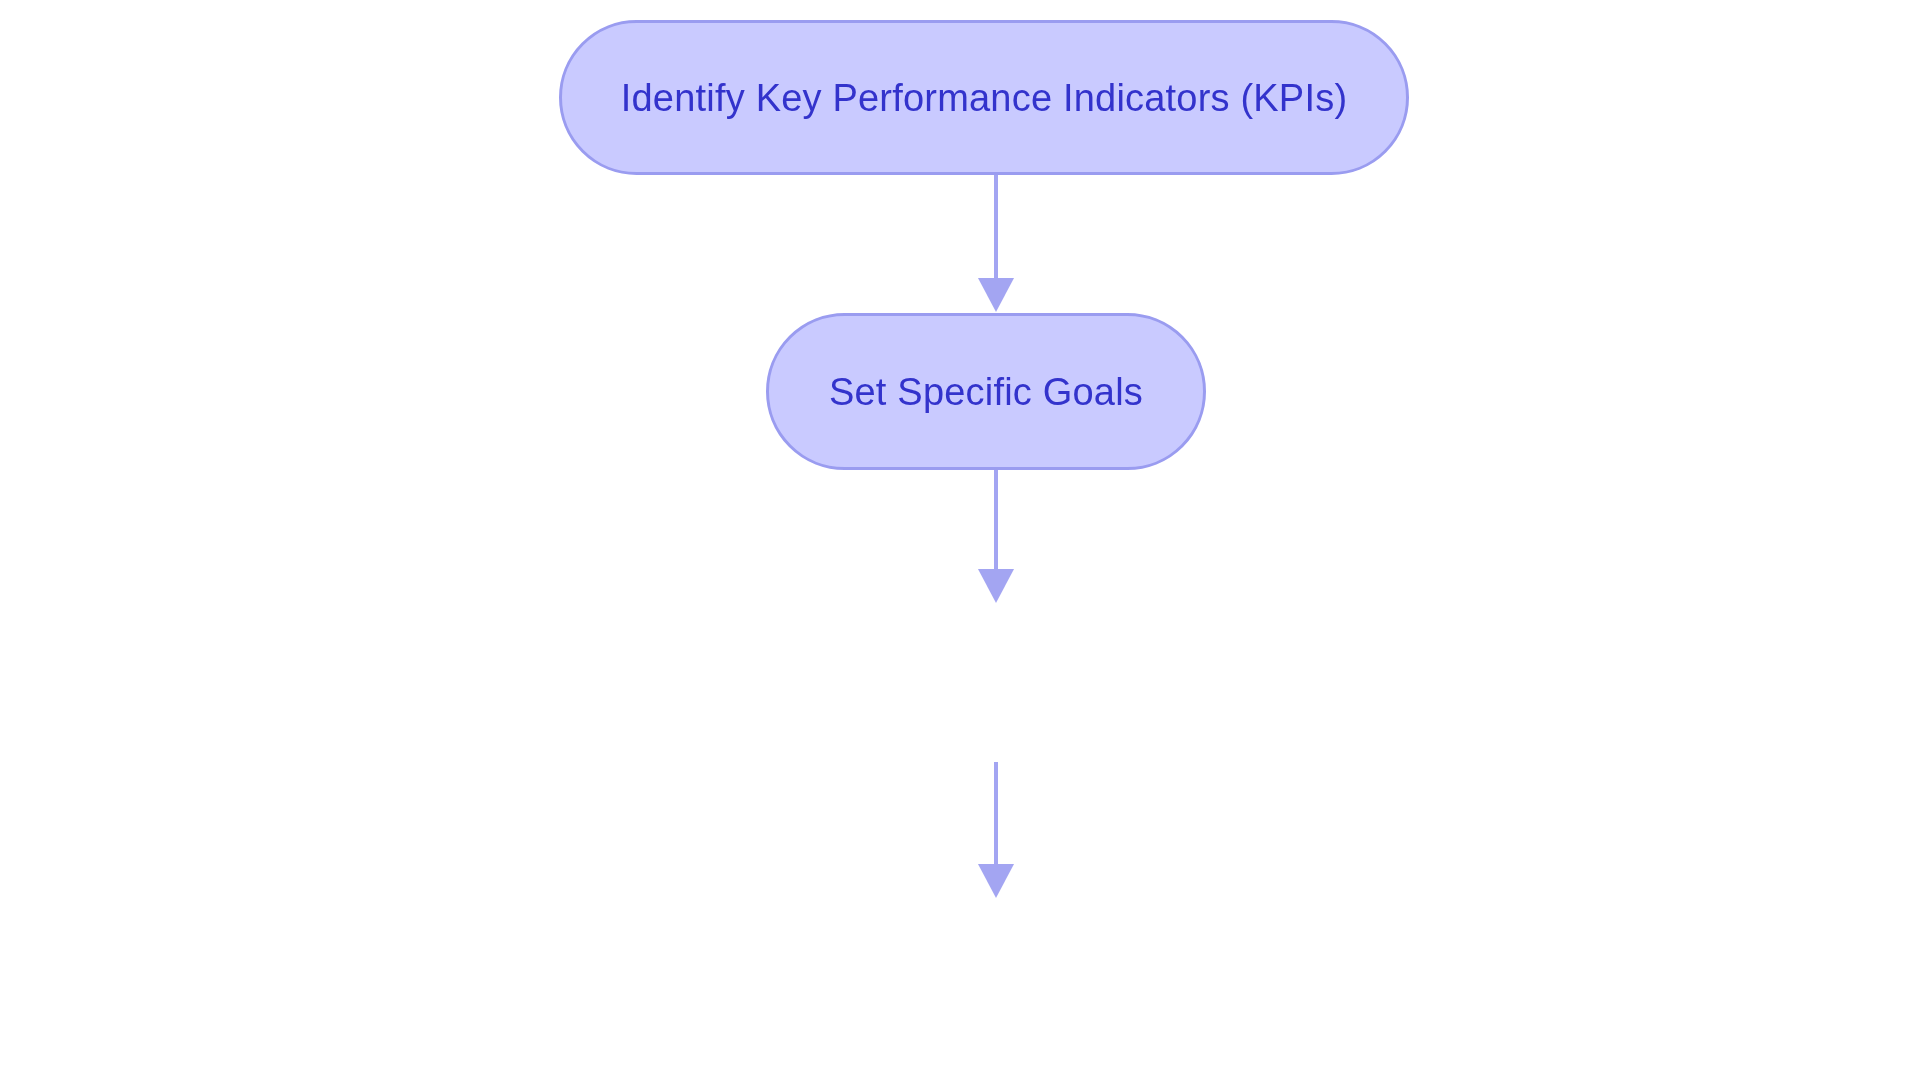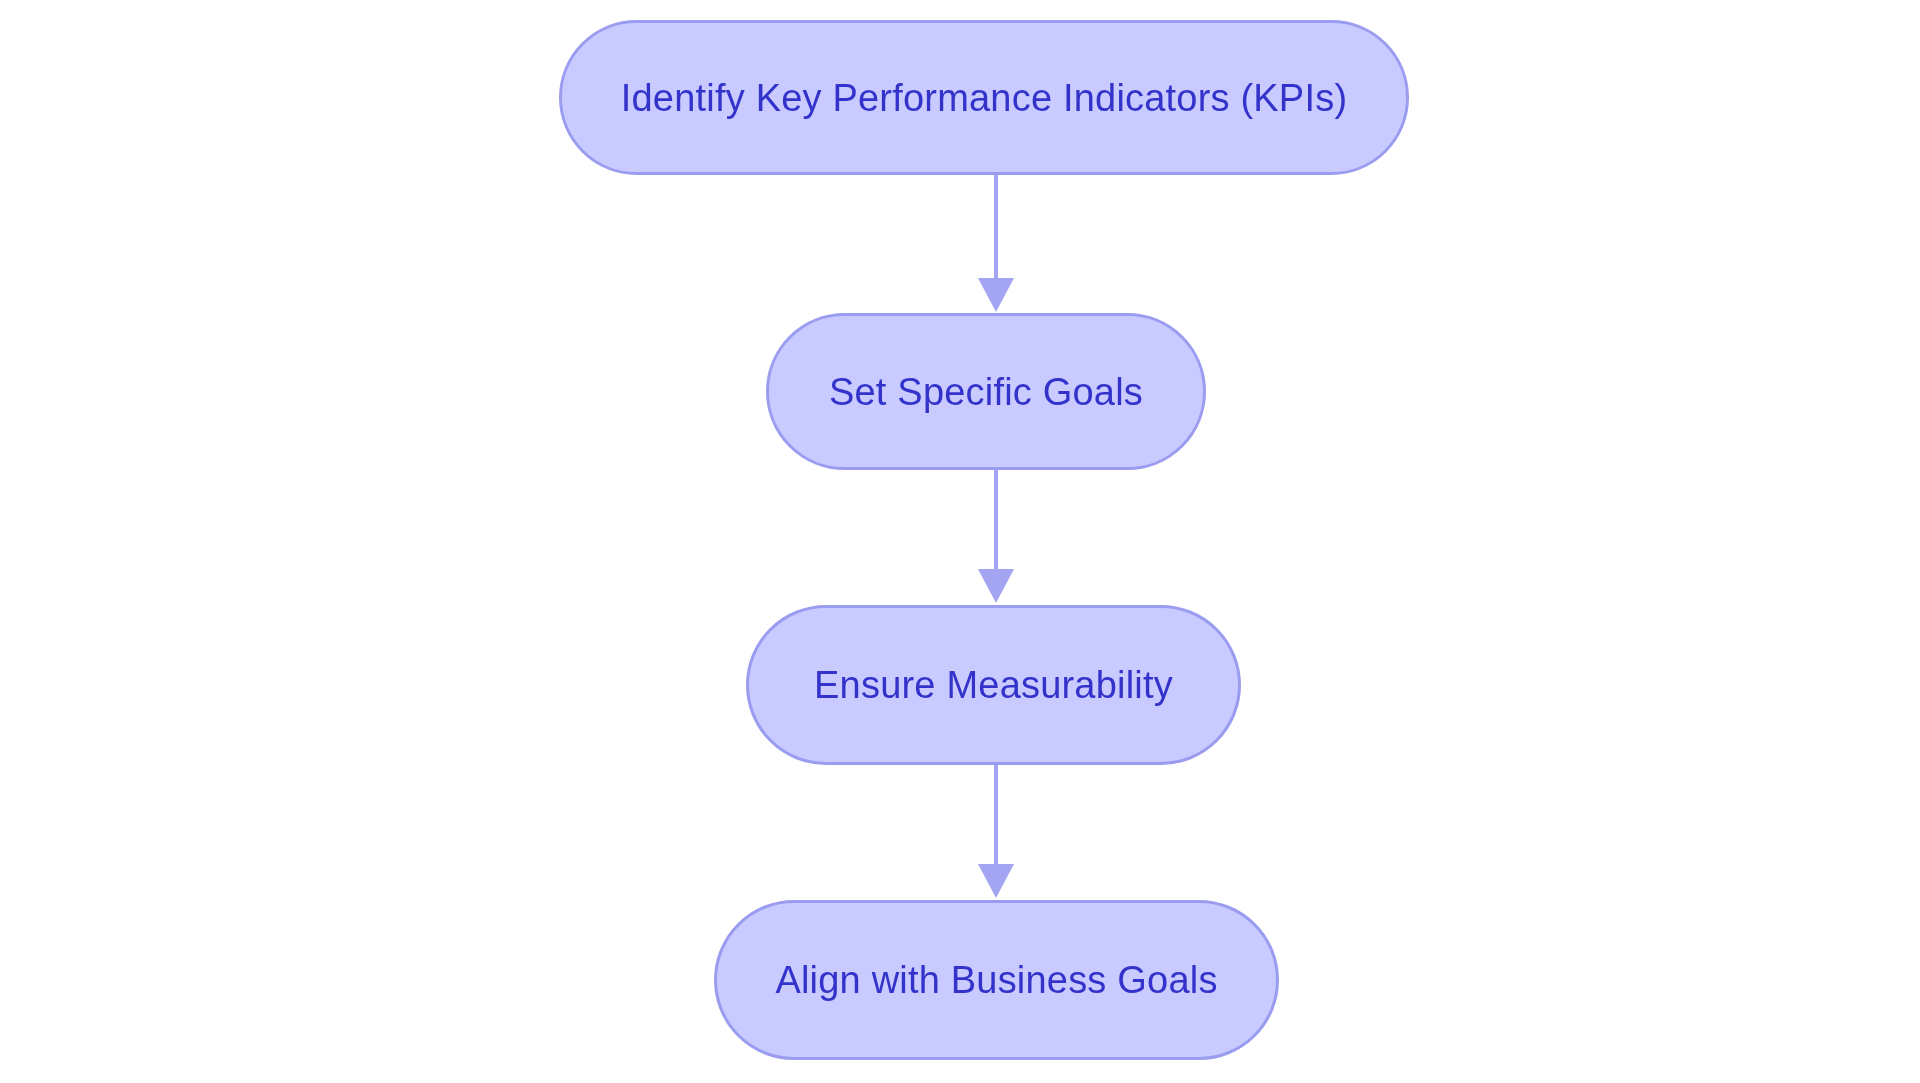--- a/index.html
+++ b/index.html
@@ -77,21 +77,15 @@
   </svg>
 
   <div class="flow-node" style="left:535px; top:20px; width:850px; height:155px;">
     <span class="node-label">Identify Key Performance Indicators (KPIs)</span>
   </div>
 
   <div class="flow-node" style="left:742px; top:313px; width:440px; height:157px;">
     <span class="node-label">Set Specific Goals</span>
   </div>
 
-  <div class="flow-node" style="left:722px; top:605px; width:495px; height:160px;">
-    <span class="node-label">Ensure Measurability</span>
-  </div>
 
-  <div class="flow-node" style="left:690px; top:900px; width:565px; height:160px;">
-    <span class="node-label">Align with Business Goals</span>
-  </div>
 
 </div>
 
 </body></html>

